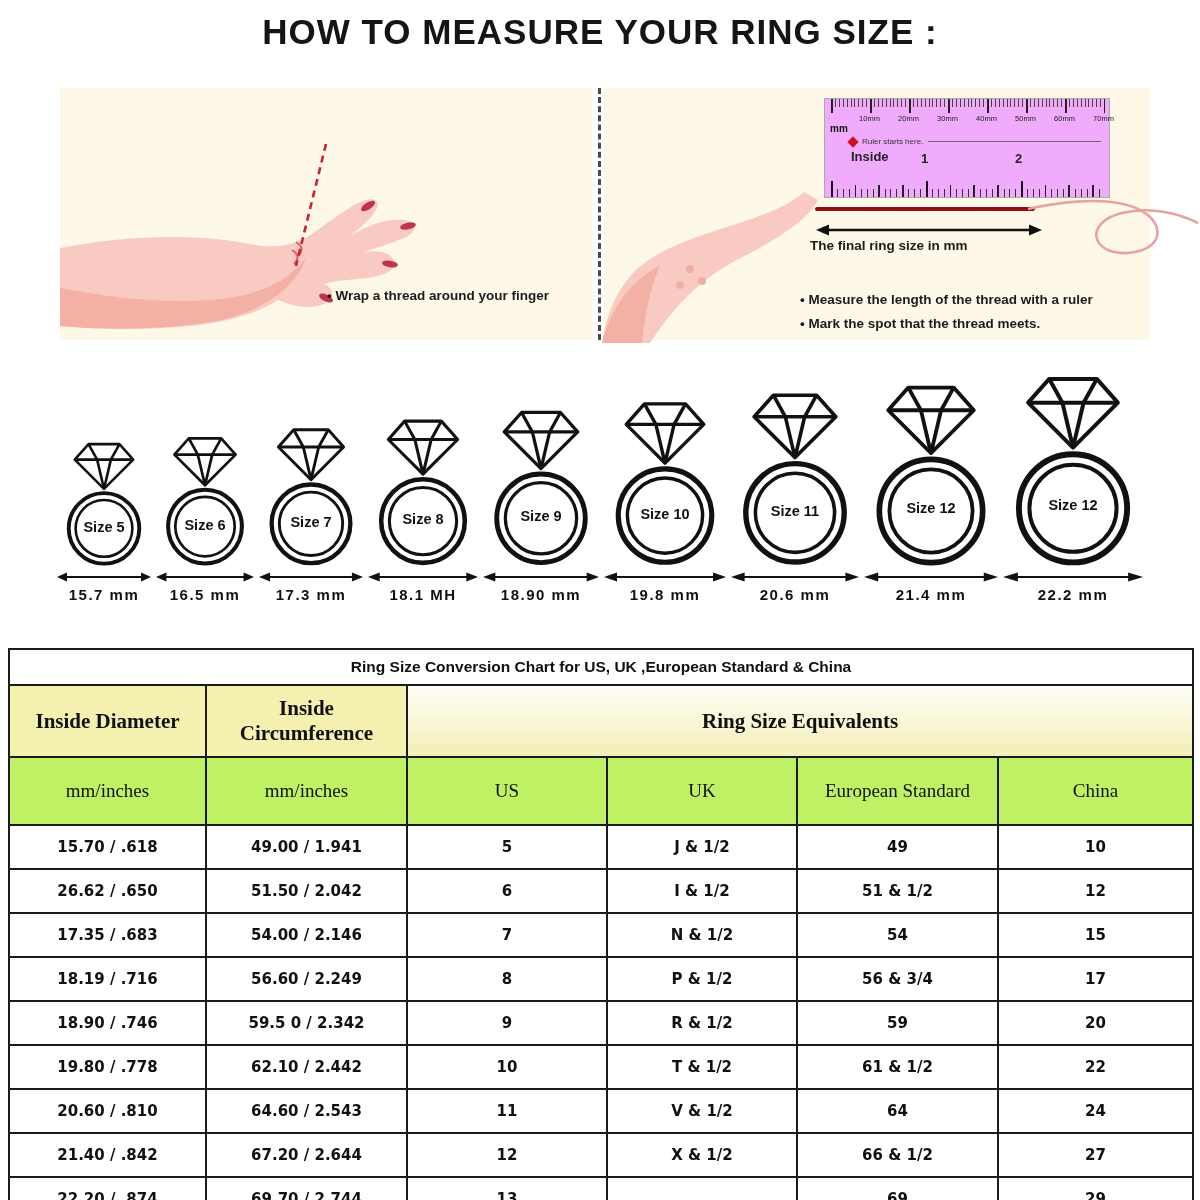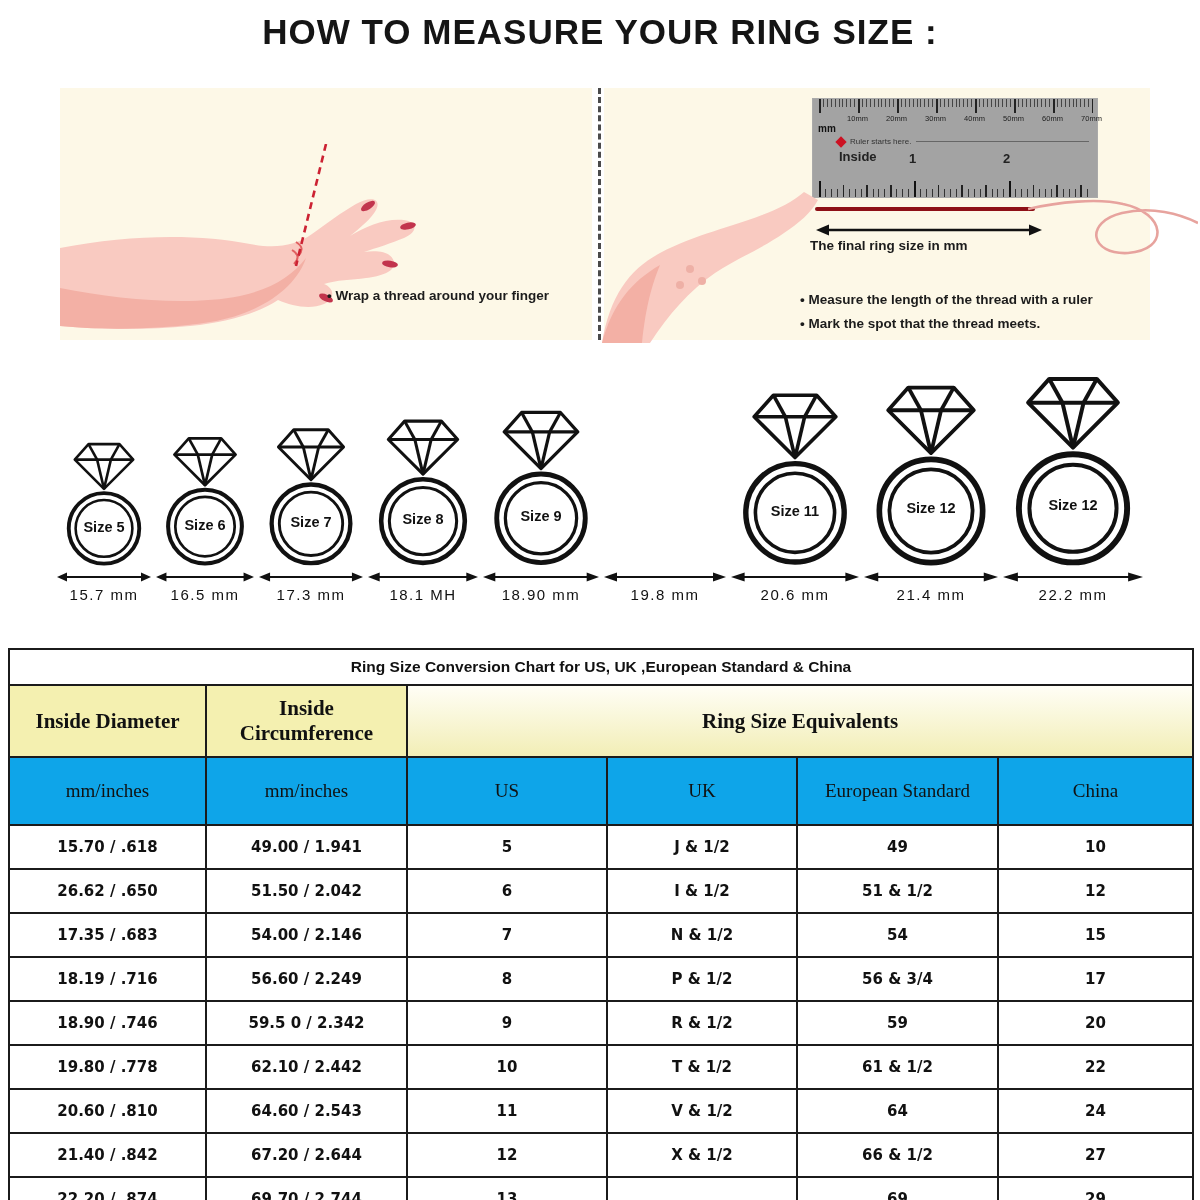--- a/index.html
+++ b/index.html
@@ -15,21 +15,21 @@
   .panel-left{width:532px;}
   .panel-right{width:546px;}
   .divider{width:12px;position:relative;}
   .divider:before{content:"";position:absolute;left:50%;top:0;bottom:0;border-left:3px dashed #4a4a4a;}
 
   .bullet-line{font-size:13.5px;font-weight:bold;color:#1c1c1c;white-space:nowrap;}
   .bullet-left{position:absolute;left:258px;top:200px;margin-left:9px;}
   .bullets-right{position:absolute;left:196px;top:200px;line-height:1.75;}
 
   
-  .ruler{position:absolute;left:208px;top:10px;width:286px;height:100px;background:#a3a3a3;
+  .ruler{position:absolute;left:220px;top:10px;width:286px;height:100px;background:#f0abfc;
     border:1px solid #aaa;box-sizing:border-box;}
   .mm-minor{position:absolute;top:0;left:6px;width:273px;height:8px;
     background:repeating-linear-gradient(90deg,#444 0 1px,transparent 1px 3.9px);}
   .mm-major{position:absolute;top:0;left:6px;width:274px;height:14px;
     background:repeating-linear-gradient(90deg,#222 0 1.6px,transparent 1.6px 39px);}
   .mm-labels{position:absolute;top:15px;left:25px;width:273px;display:flex;}
   .mm-labels span{width:39px;text-align:center;font-size:7.5px;color:#222;}
   .mm-word{position:absolute;left:5px;top:24px;font-size:10px;font-weight:bold;color:#111;}
   .starts-row{position:absolute;left:24px;right:8px;top:38px;display:flex;align-items:center;}
   .diamond{width:8px;height:8px;background:#cc1122;transform:rotate(45deg);margin-right:5px;flex:0 0 auto;}
@@ -60,32 +60,32 @@
 
   
   .rings{position:absolute;left:0;top:365px;width:1200px;height:238px;
     display:flex;align-items:flex-end;justify-content:center;gap:13px;box-sizing:border-box;}
   .ring{display:flex;flex-direction:column;align-items:center;}
   .ring-fig{position:relative;width:100%;}
   .ring-fig svg{display:block;width:100%;height:auto;}
   .ring-label{position:absolute;left:50%;top:69%;transform:translate(-50%,-50%);
     font-size:14.5px;font-weight:bold;color:#111;white-space:nowrap;}
   .ring-arrow{margin-top:5px;height:12px;}
-  .ring-mm{margin-top:3px;font-size:15px;font-weight:normal;letter-spacing:1.5px;color:#111;white-space:nowrap;}
+  .ring-mm{margin-top:3px;font-size:15px;font-weight:bold;letter-spacing:1.5px;color:#111;white-space:nowrap;}
 
   
   table.conv{position:absolute;left:8px;top:648px;width:1184px;border-collapse:collapse;table-layout:fixed;}
   table.conv td,table.conv th{border:2px solid #1b1b1b;text-align:center;vertical-align:middle;padding:0 4px;}
   .t-title td{background:#fff;height:34px;font-size:15.5px;font-weight:bold;
     font-family:"Liberation Sans",sans-serif;border-bottom-width:3px;}
   .t-group th{height:70px;font-family:"Liberation Serif",serif;font-size:21px;font-weight:bold;
     background:#f4f0b0;}
   .t-group th.rse{background:linear-gradient(#fffef6,#f2eeb6);}
   .t-sub th{height:66px;font-family:"Liberation Serif",serif;font-size:19px;font-weight:normal;
-    background:#0ea5e9;}
+    background:#bef264;}
   .t-data td{height:42px;background:#fff;font-family:"DejaVu Sans",sans-serif;
     font-size:15px;font-weight:bold;}
 </style>
 </head>
 <body>
 
 <div class="page-title">HOW TO MEASURE YOUR RING SIZE :</div>
 
 <div class="panels">
 
@@ -287,20 +287,35 @@
     </div>
     <svg class="ring-arrow" width="116" height="12" viewBox="0 0 94 12" preserveAspectRatio="none">
       <line x1="7" y1="6" x2="87" y2="6" stroke="#111" stroke-width="2"></line>
       <polygon points="0,6 10,1.5 10,10.5" fill="#111"></polygon>
         <polygon points="94,6 84,1.5 84,10.5" fill="#111"></polygon>
     </svg>
     <div class="ring-mm">18.90 mm</div>
   </div>
 
   <div class="ring" style="width:114px">
+    <div class="ring-fig">
+      <svg viewBox="0 0 100 148">
+        <g stroke="#111" fill="none" stroke-width="3" stroke-linejoin="round">
+          <polygon points="32,6 68,6 84,24 50,58 16,24"></polygon>
+          <line x1="16" y1="24" x2="84" y2="24"></line>
+            <line x1="32" y1="6" x2="42" y2="24"></line>
+          <line x1="68" y1="6" x2="58" y2="24"></line>
+            <line x1="42" y1="24" x2="50" y2="58"></line>
+          <line x1="58" y1="24" x2="50" y2="58"></line>
+          <circle cx="50" cy="104" r="41" stroke-width="4.5"></circle>
+          <circle cx="50" cy="104" r="33" stroke-width="3"></circle>
+        </g>
+      </svg>
+      <div class="ring-label">Size 10</div>
+    </div>
     <svg class="ring-arrow" width="122" height="12" viewBox="0 0 94 12" preserveAspectRatio="none">
       <line x1="7" y1="6" x2="87" y2="6" stroke="#111" stroke-width="2"></line>
       <polygon points="0,6 10,1.5 10,10.5" fill="#111"></polygon>
         <polygon points="94,6 84,1.5 84,10.5" fill="#111"></polygon>
     </svg>
     <div class="ring-mm">19.8 mm</div>
   </div>
 
   <div class="ring" style="width:120px">
     <div class="ring-fig">

